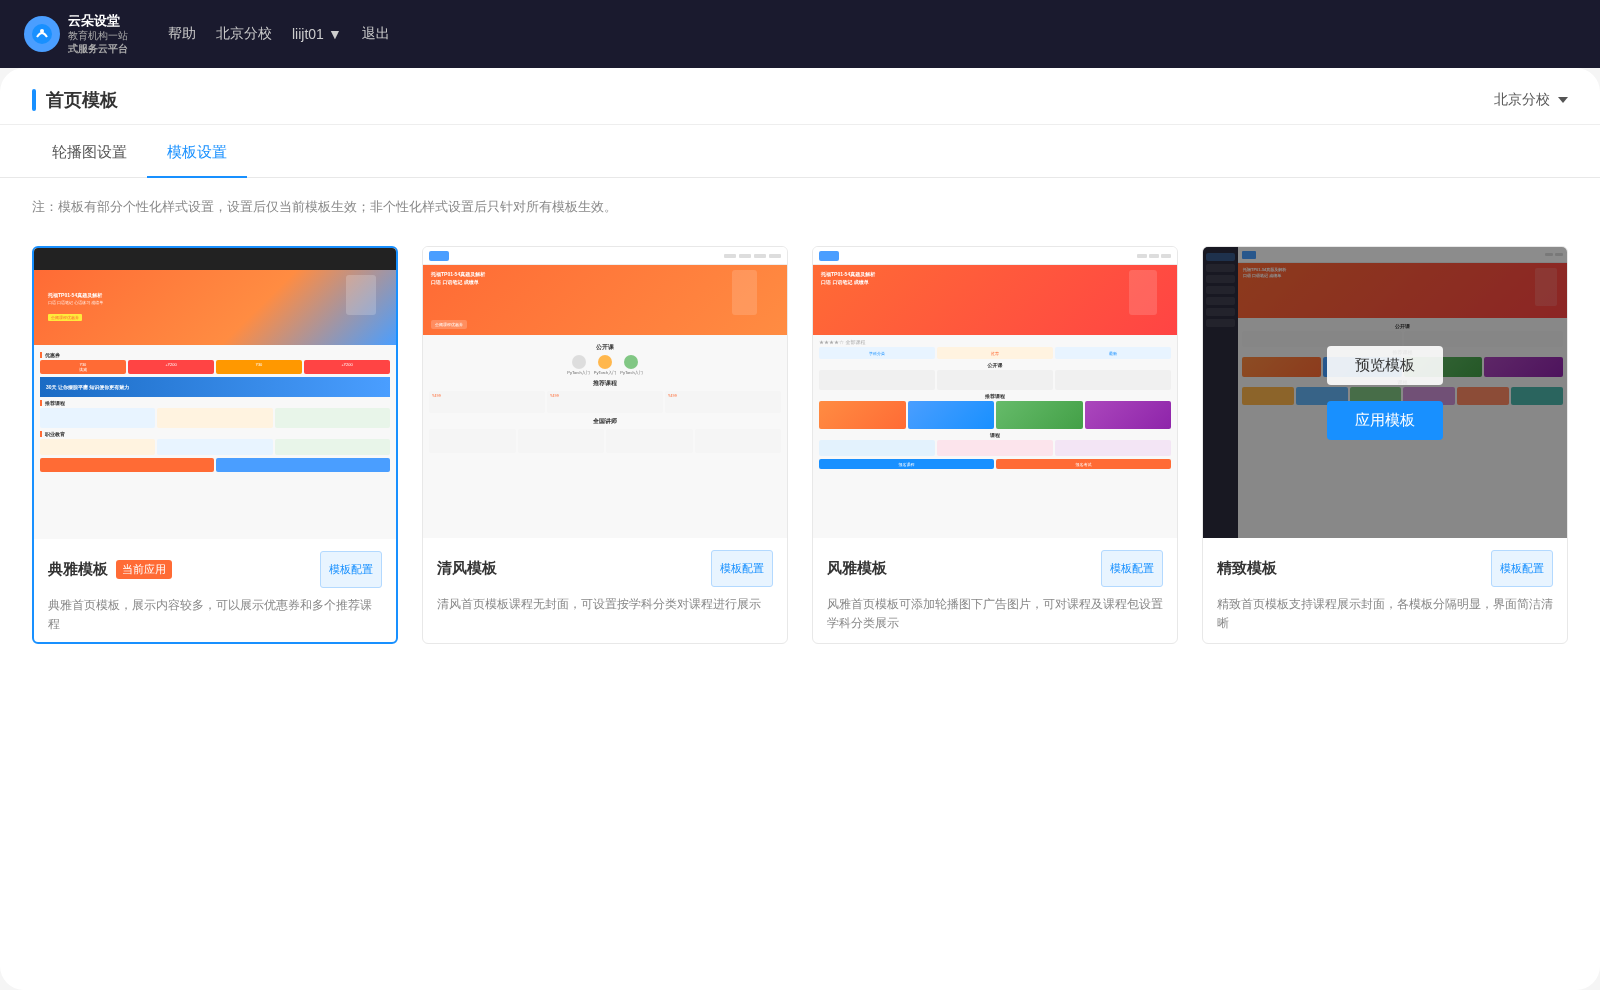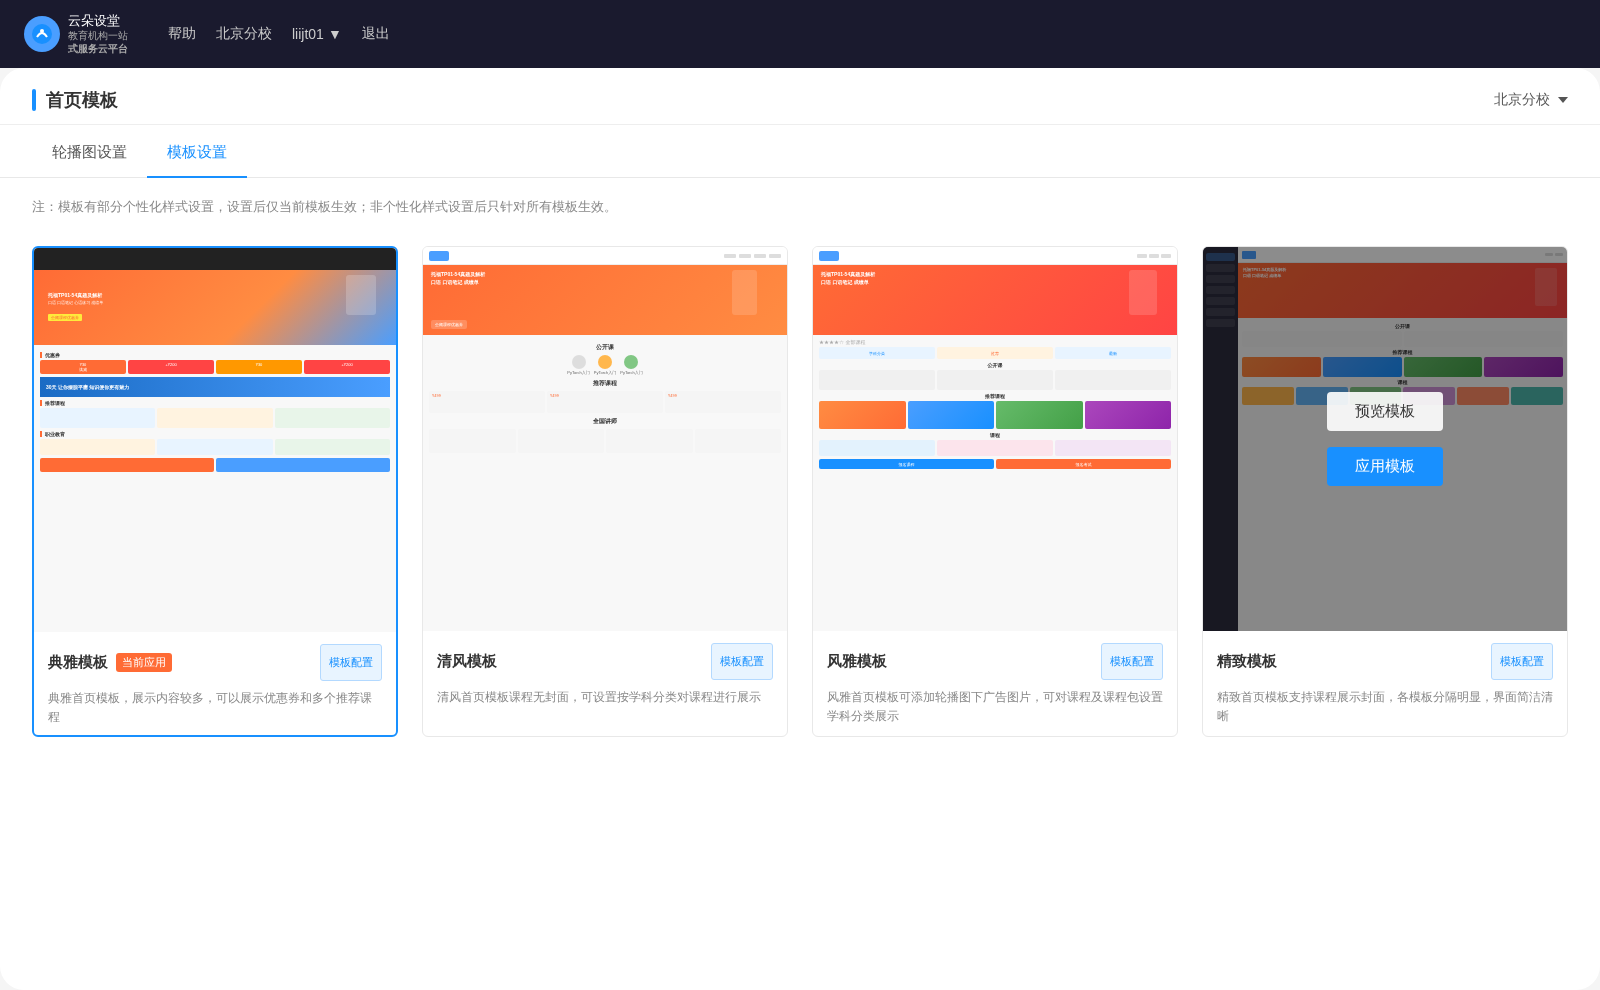--- a/index.html
+++ b/index.html
@@ -3,21 +3,21 @@
   <meta charset="utf-8">
   <style>
     * { box-sizing: border-box; margin: 0; padding: 0; }
     body { font-family: 'PingFang SC', 'Microsoft YaHei', sans-serif; background: #f5f5f5; min-height: 990px; }
 
     
     .nav { background: #1a1a2e; height: 68px; display: flex; align-items: center; padding: 0 24px; }
     .nav-logo { display: flex; align-items: center; margin-right: 40px; }
     .nav-logo-icon { width: 36px; height: 36px; background: #4a9eff; border-radius: 50%; display: flex; align-items: center; justify-content: center; color: white; font-size: 14px; font-weight: bold; margin-right: 8px; }
     .nav-logo-text { color: white; font-size: 11px; line-height: 1.3; }
-    .nav-logo-text .line1 { font-size: 13px; font-weight: normal; }
+    .nav-logo-text .line1 { font-size: 13px; font-weight: bold; }
     .nav-menu { display: flex; gap: 32px; flex: 1; }
     .nav-menu-item { color: #ccc; font-size: 15px; cursor: pointer; padding: 4px 0; }
     .nav-menu-item.active { color: white; border-bottom: 2px solid #4a9eff; }
     .nav-right { display: flex; align-items: center; gap: 20px; color: #ccc; font-size: 14px; }
     .nav-right span { cursor: pointer; }
     .nav-user { display: flex; align-items: center; gap: 4px; }
 
     
     .main { background: white; min-height: 922px; border-radius: 24px; }
 
@@ -50,21 +50,21 @@
     .overlay-btn.apply { background: #1890ff; color: white; }
 
     .template-footer { padding: 12px 14px 8px; }
     .template-name-row { display: flex; align-items: center; gap: 8px; margin-bottom: 8px; }
     .template-name { font-size: 15px; font-weight: 600; color: #333; }
     .badge-current { background: #ff6b35; color: white; font-size: 11px; padding: 2px 6px; border-radius: 3px; }
     .badge-config { background: #e8f4ff; color: #1890ff; border: 1px solid #b3d9ff; font-size: 11px; padding: 10px 8px; border-radius: 3px; cursor: pointer; margin-left: auto; }
     .template-desc { font-size: 12px; color: #888; line-height: 1.6; }
 
     
-    .mini-preview { width: 100%; height: 384px; background: #f8f8f8; position: relative; overflow: hidden; }
+    .mini-preview { width: 100%; height: 291px; background: #f8f8f8; position: relative; overflow: hidden; }
 
     
     .t1-header { background: #222; height: 22px; width: 100%; }
     .t1-banner { background: linear-gradient(135deg, #ff6b35 0%, #ff8c42 60%, #4a9eff 100%); height: 75px; width: 100%; position: relative; display: flex; align-items: center; padding: 6px; }
     .t1-banner-img { position: absolute; right: 20px; top: 5px; width: 30px; height: 40px; background: rgba(255,255,255,0.2); border-radius: 3px; }
     .t1-body { padding: 4px 6px; }
     .t1-section-title { font-size: 5px; color: #333; font-weight: bold; margin: 3px 0 2px; border-left: 2px solid #ff6b35; padding-left: 3px; }
     .t1-vouchers { display: flex; gap: 2px; margin-bottom: 3px; }
     .t1-voucher { background: #ff6b35; color: white; font-size: 4px; padding: 2px 3px; border-radius: 2px; flex: 1; text-align: center; }
     .t1-voucher2 { background: #ff4444; }

